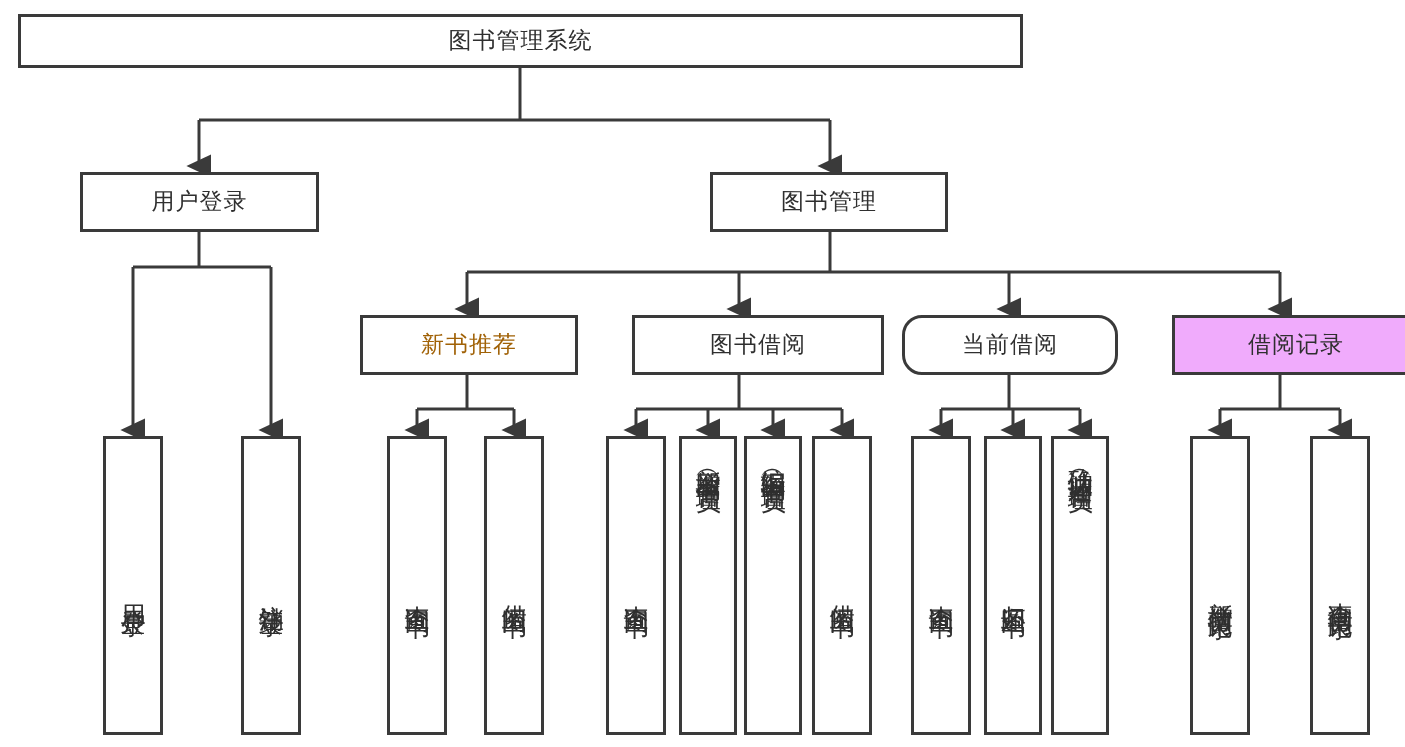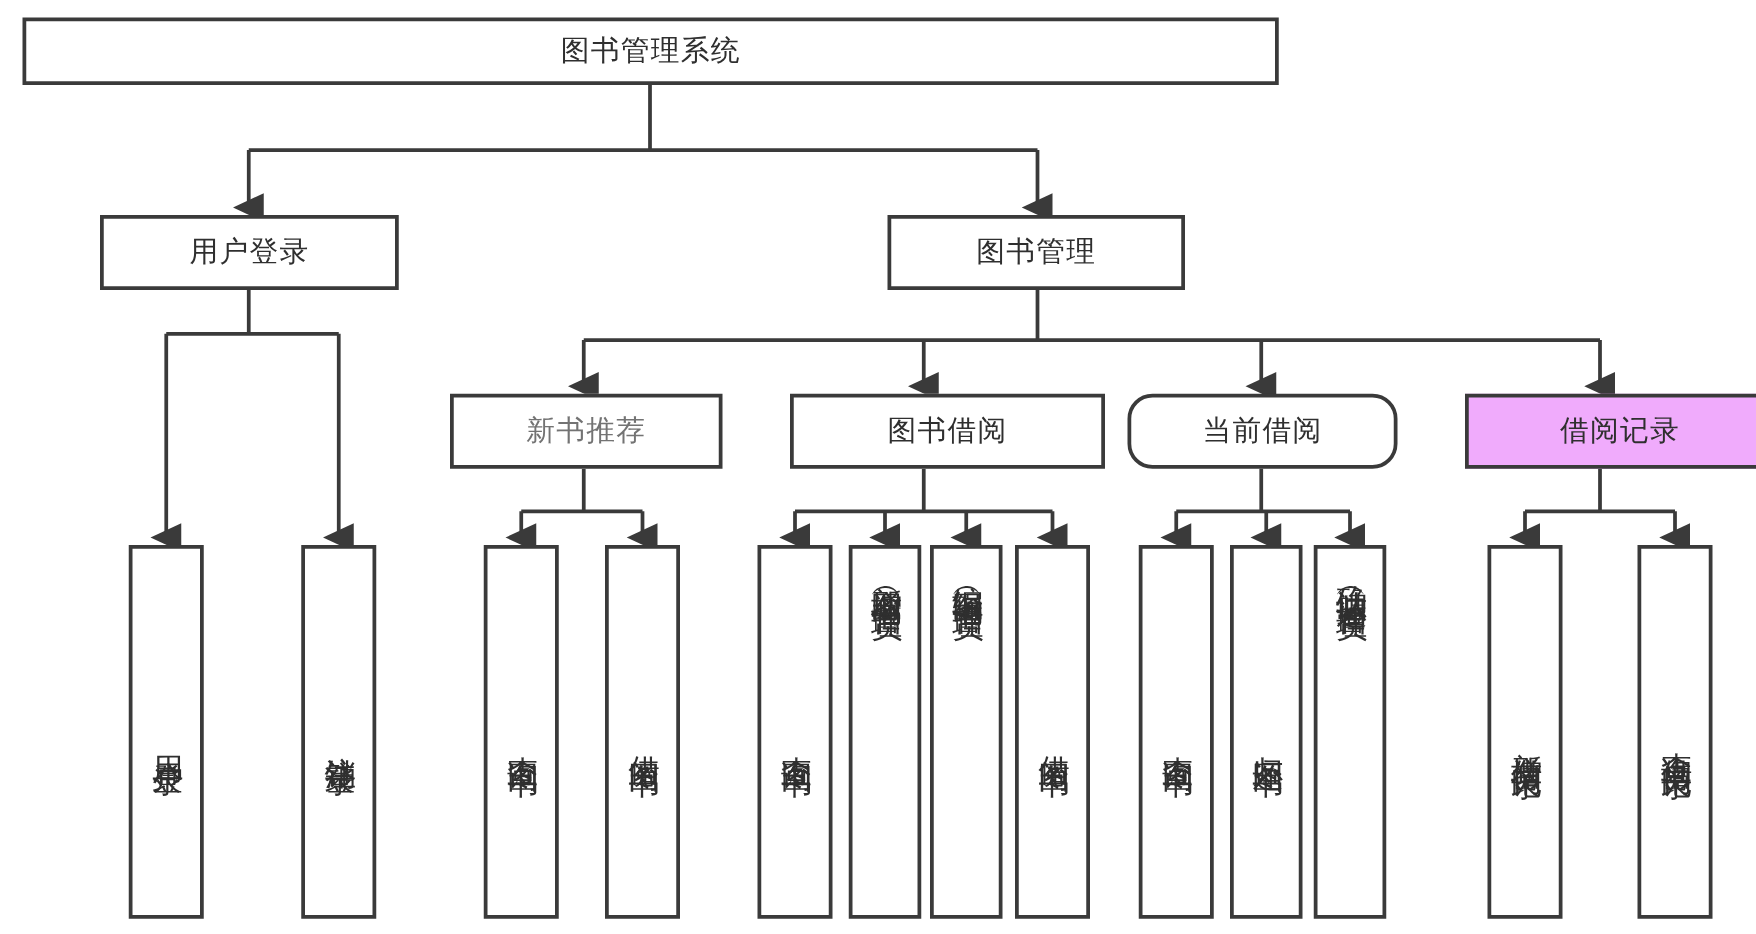--- a/index.html
+++ b/index.html
@@ -138,21 +138,21 @@
   </div>
 
   <div class="node" style="left: 80px; top: 172px; width: 239px; height: 60px; border-color: rgb(58, 58, 58); background: rgb(255, 255, 255);">
     <span class="label-h" style="color: rgb(47, 47, 47);">用户登录</span>
   </div>
   <div class="node" style="left: 710px; top: 172px; width: 238px; height: 60px; border-color: rgb(58, 58, 58); background: rgb(255, 255, 255);">
     <span class="label-h" style="color: rgb(47, 47, 47);">图书管理</span>
   </div>
 
   <div class="node" style="left: 360px; top: 315px; width: 218px; height: 60px; border-color: rgb(58, 58, 58); background: rgb(255, 255, 255);">
-    <span class="label-h" style="color: #737373;">新书推荐</span>
+    <span class="label-h" style="color: #a16207;">新书推荐</span>
   </div>
   <div class="node" style="left: 632px; top: 315px; width: 252px; height: 60px; border-color: rgb(58, 58, 58); background: rgb(255, 255, 255);">
     <span class="label-h" style="color: rgb(47, 47, 47);">图书借阅</span>
   </div>
   <div class="node" style="left: 902px; top: 315px; width: 216px; height: 60px; border-color: rgb(58, 58, 58); background: rgb(255, 255, 255); border-radius: 20px;">
     <span class="label-h" style="color: rgb(47, 47, 47);">当前借阅</span>
   </div>
   <div class="node" style="left: 1172px; top: 315px; width: 248px; height: 60px; border-color: rgb(58, 58, 58); background: #f0abfc;">
     <span class="label-h" style="color: rgb(47, 47, 47);">借阅记录</span>
   </div>

